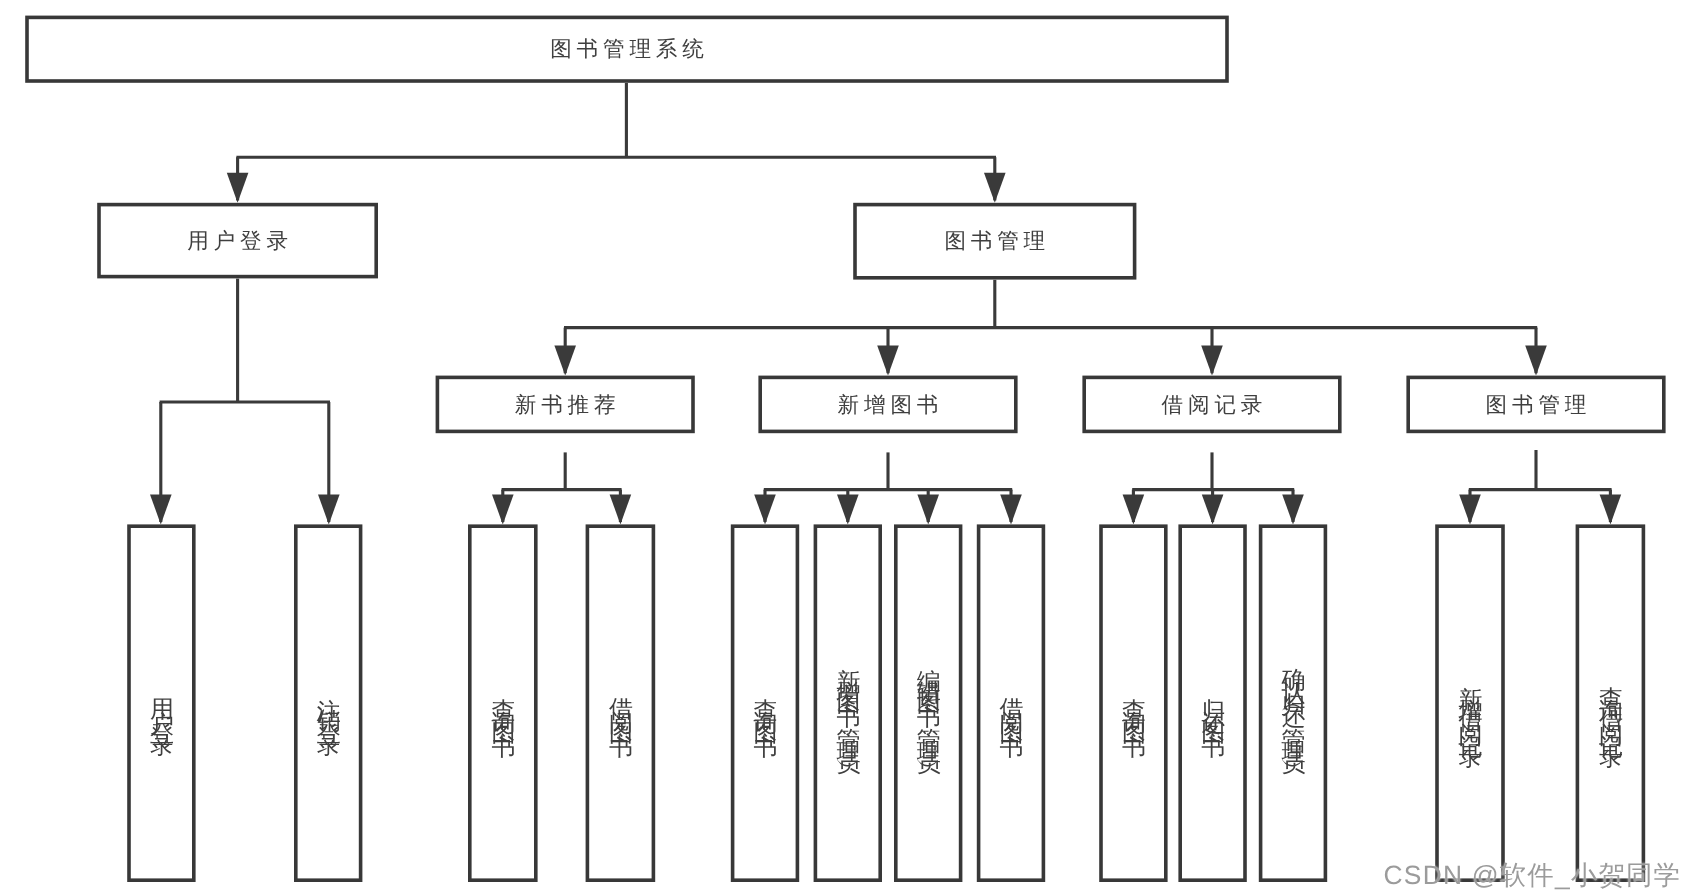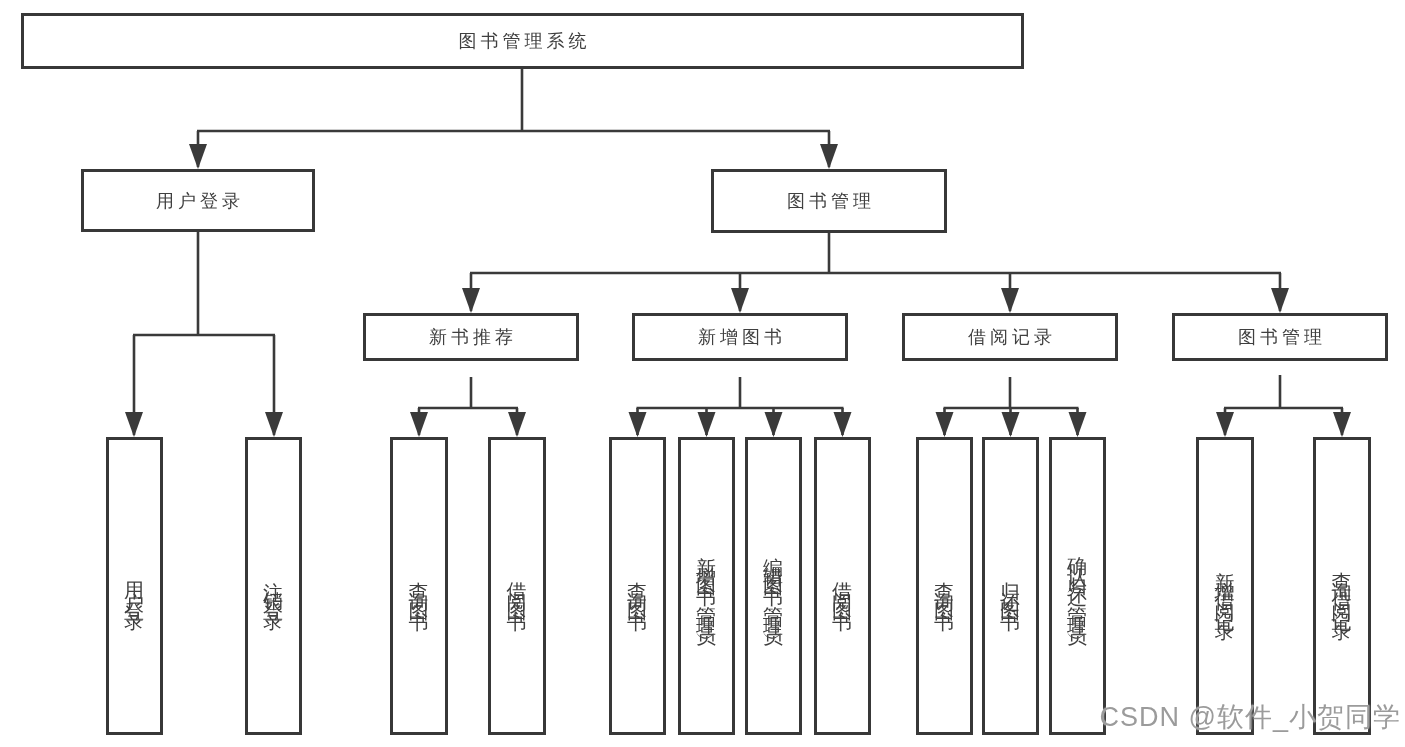--- a/index.html
+++ b/index.html
@@ -65,22 +65,22 @@
   .lf-c3 { left: 745px; }
   .lf-c4 { left: 814px; }
   .lf-d1 { left: 916px; }
   .lf-d2 { left: 982px; }
   .lf-d3 { left: 1049px; }
   .lf-e1 { left: 1196px; width: 58px; }
   .lf-e2 { left: 1313px; width: 58px; }
   .watermark {
     position: absolute;
     right: 4px;
-    bottom: 12px;
-    font-size: 27px;
+    bottom: 2px;
+    font-size: 22px;
     color: #9b9b9b;
     letter-spacing: 1px;
     white-space: nowrap;
     z-index: 3;
     text-shadow: 0 0 2px #ffffff;
   }
 </style>
 </head>
 <body>
 

